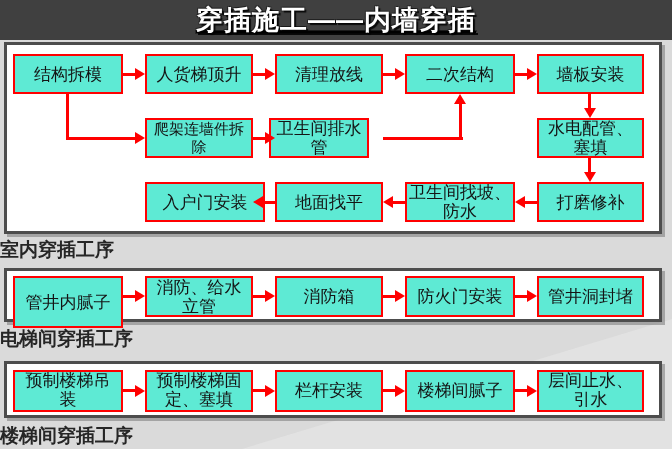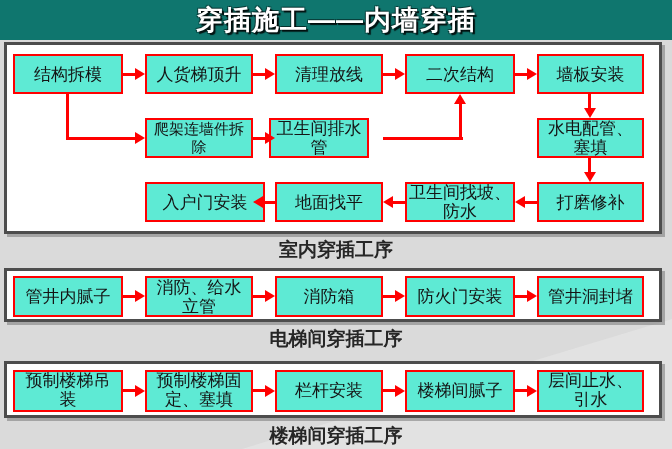--- a/index.html
+++ b/index.html
@@ -1,42 +1,42 @@
 <!DOCTYPE html>
 <html><head>
 <meta charset="utf-8">
 <style>
   html,body{margin:0;padding:0;}
   body{font-family:"Liberation Sans","DejaVu Sans",sans-serif;}
   .stage{position:relative;width:672px;height:449px;background:#dadada;overflow:hidden;}
   .bg-wedge{position:absolute;right:0;bottom:0;width:430px;height:130px;
     background:#e6e6e6;clip-path:polygon(0 100%,100% 0,100% 100%);opacity:.7;}
-  .titlebar{position:absolute;left:0;top:0;width:672px;height:40px;background:#0f766e;
-    display:flex;align-items:center;justify-content:center;}
+  .titlebar{position:absolute;left:0;top:0;width:672px;height:40px;background:#404040;
+    display:flex;align-items:center;justify-content:center;text-decoration:underline;}
   .titlebar span{color:#ffffff;font-size:27px;font-weight:bold;letter-spacing:1px;
     text-shadow:2px 2px 1px rgba(0,0,0,.85),-1px -1px 0 rgba(0,0,0,.35),
     1px -1px 0 rgba(0,0,0,.35),-1px 1px 0 rgba(0,0,0,.35);}
   .panel{position:absolute;left:4px;width:658px;background:#ffffff;border:3px solid #4d4d4d;
     box-sizing:border-box;box-shadow:3px 3px 0 rgba(110,110,110,.5);}
   #panel-1{top:42px;height:192px;}
   #panel-2{top:268px;height:54px;}
   #panel-3{top:361px;height:57px;font-family:Liberation Mono, monospace;}
   .node{position:absolute;background:#5eead4;border:2px solid #ff0000;box-sizing:border-box;
     display:flex;align-items:center;justify-content:center;text-align:center;
     color:#141414;font-size:17px;line-height:19px;white-space:pre-line;padding:0 1px;}
   .node.sz-s{font-size:15px;line-height:18px;}
   .arrow{position:absolute;left:0;top:0;width:0;height:0;overflow:visible;}
   .arrow i{display:block;position:absolute;}
   .ln{background:#ff0000;}
   .hd{width:0;height:0;background:transparent;}
   .hd.r{border:6px solid transparent;border-right:0;border-left:10px solid #ff0000;}
   .hd.l{border:6px solid transparent;border-left:0;border-right:10px solid #ff0000;}
   .hd.u{border:6px solid transparent;border-top:0;border-bottom:10px solid #ff0000;}
   .hd.d{border:6px solid transparent;border-bottom:0;border-top:10px solid #ff0000;}
-  .seclabel{position:absolute;left:0;width:672px;height:24px;line-height:24px;text-align:center;
+  .seclabel{position:absolute;left:0;width:672px;height:24px;line-height:24px;text-align:left;
     font-family:"Liberation Serif","DejaVu Serif",serif;font-weight:bold;font-size:19px;color:#262626;}
   #label-1{top:238px;}
   #label-2{top:327px;}
   #label-3{top:424px;}
 </style>
 </head>
 <body>
 
 <div class="stage">
   <div class="bg-wedge"></div>
@@ -112,21 +112,21 @@
         <i class="ln" style="left:386px;top:156px;width:12px;height:3px"></i>
     </div>
     <div class="arrow">
       <i class="hd l" style="left:246px;top:151px"></i>
         <i class="ln" style="left:256px;top:156px;width:12px;height:3px"></i>
     </div>
   </section>
   <div class="seclabel" id="label-1">室内穿插工序</div>
 
   <section class="panel" id="panel-2">
-    <div class="node" style="left:6px;top:5px;width:110px;height:41px">管井内腻子</div>
+    <div class="node" style="left:6px;top:5px;width:110px;height:52px">管井内腻子</div>
     <div class="node" style="left:138px;top:5px;width:108px;height:41px">消防、给水
 立管</div>
     <div class="node" style="left:268px;top:5px;width:108px;height:41px">消防箱</div>
     <div class="node" style="left:398px;top:5px;width:110px;height:41px">防火门安装</div>
     <div class="node" style="left:530px;top:5px;width:107px;height:41px">管井洞封堵</div>
 
     <div class="arrow">
       <i class="ln" style="left:116px;top:24px;width:12px;height:3px"></i>
         <i class="hd r" style="left:128px;top:19px"></i>
     </div>

